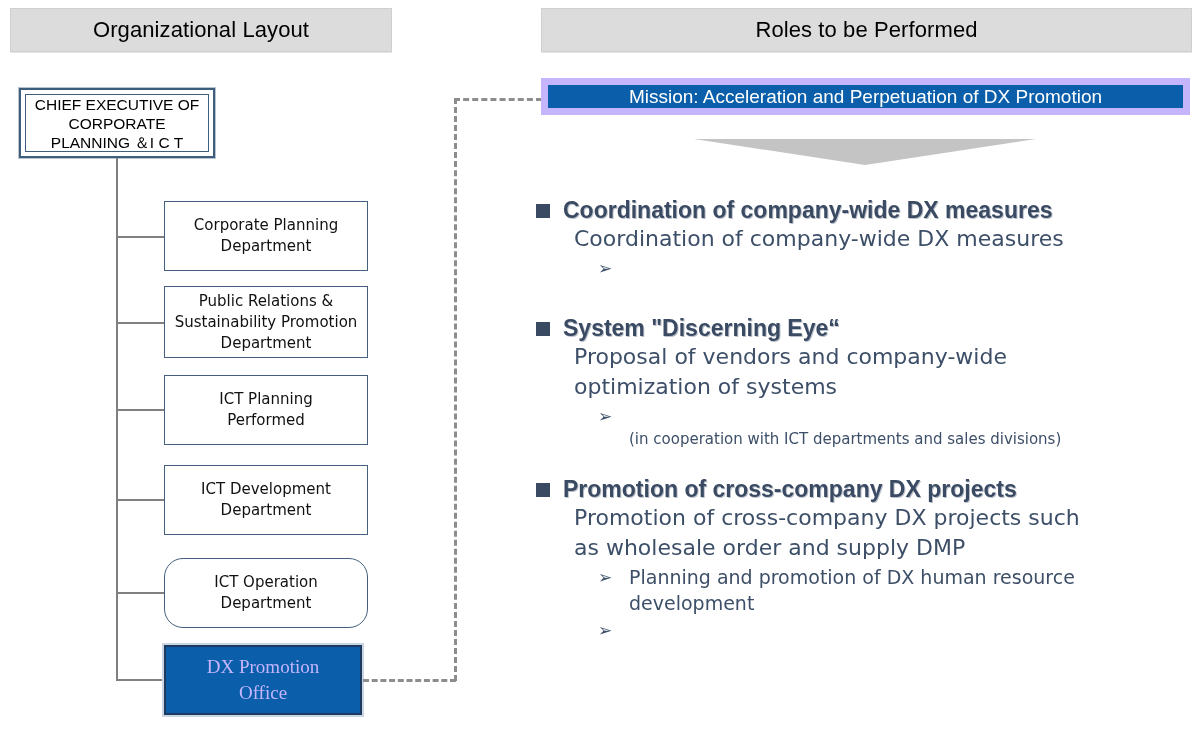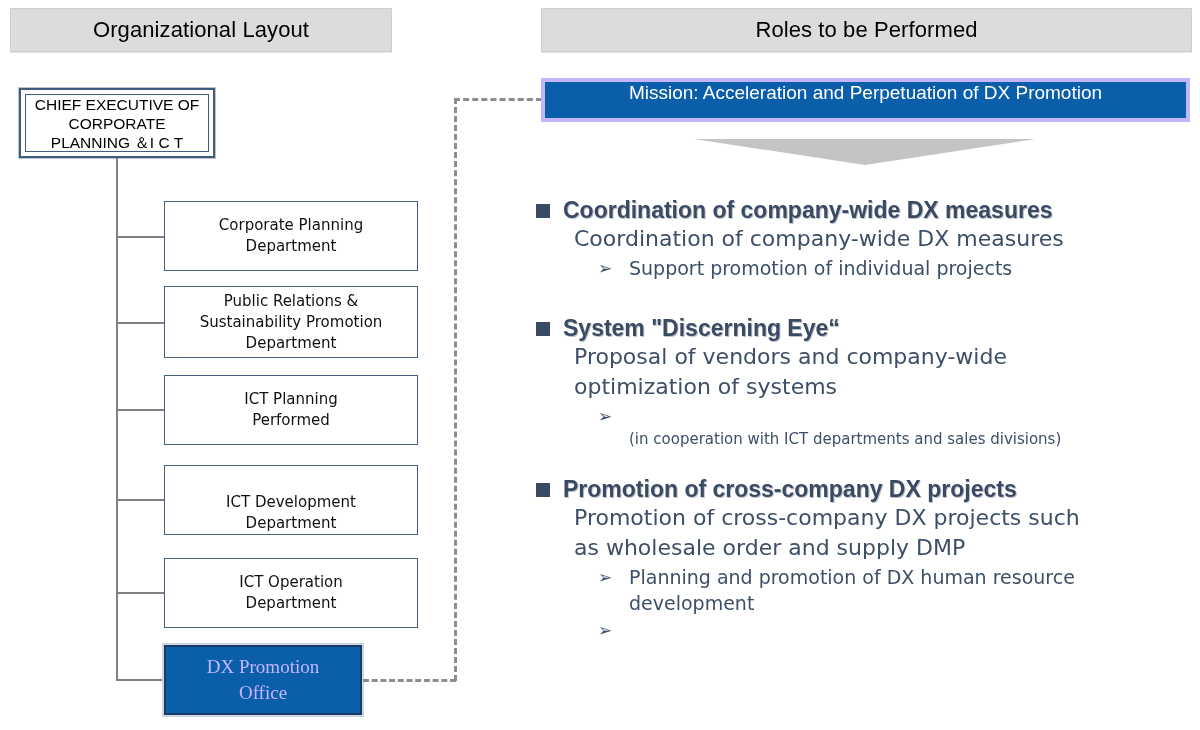--- a/index.html
+++ b/index.html
@@ -44,30 +44,30 @@
     border:1px solid #3f5e7e;pointer-events:none;
   }
   .ceo-text{
     position:relative;z-index:2;
     font-family:"Liberation Sans", sans-serif;
     font-size:15.5px;line-height:19px;color:#000;text-align:center;
     white-space:pre-line;
   }
 
   .dept-box{
-    position:absolute;left:164px;width:254px;
+    position:absolute;left:164px;width:204px;
     background:#ffffff;
     border:1.6px solid #44607e;
     box-sizing:border-box;
     display:flex;align-items:center;justify-content:center;
     text-align:center;
     font-family:"DejaVu Sans", sans-serif;
     font-size:15px;line-height:21px;color:#111;
     white-space:pre-line;
-    padding:0 6px;
+    padding:8px 6px;
   }
   .dx-box{
     position:absolute;left:164px;width:198px;
     background:#0b5faa;
     border:2px solid #1f3a5f;
     box-shadow:0 0 0 2px #c9d6e4;
     box-sizing:border-box;
     display:flex;align-items:center;justify-content:center;
     text-align:center;
     font-family:Liberation Serif, serif;
@@ -80,25 +80,25 @@
     position:absolute;height:0;
     border-top:3px dashed #8d8d8d;
   }
   .dash-v{
     position:absolute;width:0;
     border-left:3px dashed #8d8d8d;
   }
 
   
   #mission-banner{
-    position:absolute;left:541px;top:78px;width:649px;height:44px;
+    position:absolute;left:541px;top:78px;width:649px;height:37px;
     background:#0b5faa;
-    border:4px solid #c4b5fd;
-    box-sizing:border-box;
-    display:flex;align-items:flex-start;justify-content:center;
+    border:7px solid #c4b5fd;
+    box-sizing:border-box;
+    display:flex;align-items:flex-end;justify-content:center;
     color:#ffffff;
     font-family:"Liberation Sans", sans-serif;
     font-size:19px;
   }
   #down-arrow{
     position:absolute;left:694px;top:139px;width:342px;height:26px;
   }
 
   .role-block{position:absolute;left:536px;width:660px;}
   .role-title{
@@ -167,25 +167,25 @@
   </div>
   <div class="dept-box" style="top:286px;height:72px;">
     <span>Public Relations &amp;
 Sustainability Promotion
 Department</span>
   </div>
   <div class="dept-box" style="top:375px;height:70px;">
     <span>ICT Planning
 Performed</span>
   </div>
-  <div class="dept-box" style="top:465px;height:70px;align-items:flex-end;">
+  <div class="dept-box" style="top:465px;height:70px;">
     <span>ICT Development
 Department</span>
   </div>
-  <div class="dept-box" style="top:558px;height:70px;">
+  <div class="dept-box" style="top:558px;height:70px;border-radius:19px;">
     <span>ICT Operation
 Department</span>
   </div>
 
   <div class="dx-box" style="top:645px;height:70px;">
     <span>DX Promotion
 Office</span>
   </div>
 
   <div class="dash-h" style="left:363px; top:679px; width:93px;"></div>
@@ -201,21 +201,20 @@
   </svg>
 
   <div class="role-block" style="top:196px;">
     <div class="role-title">
       <span class="sq-bullet"></span>
       <span>Coordination of company-wide DX measures</span>
     </div>
     <div class="role-lead">Coordination of company-wide DX measures</div>
     <div class="sub-item">
       <span class="arrow-bullet">➢</span>
-      <span>Support promotion of individual projects</span>
     </div>
   </div>
 
   <div class="role-block" style="top:314px;">
     <div class="role-title">
       <span class="sq-bullet"></span>
       <span>System "Discerning Eye“</span>
     </div>
     <div class="role-lead" style="white-space:pre-line;">Proposal of vendors and company-wide
 optimization of systems</div>

